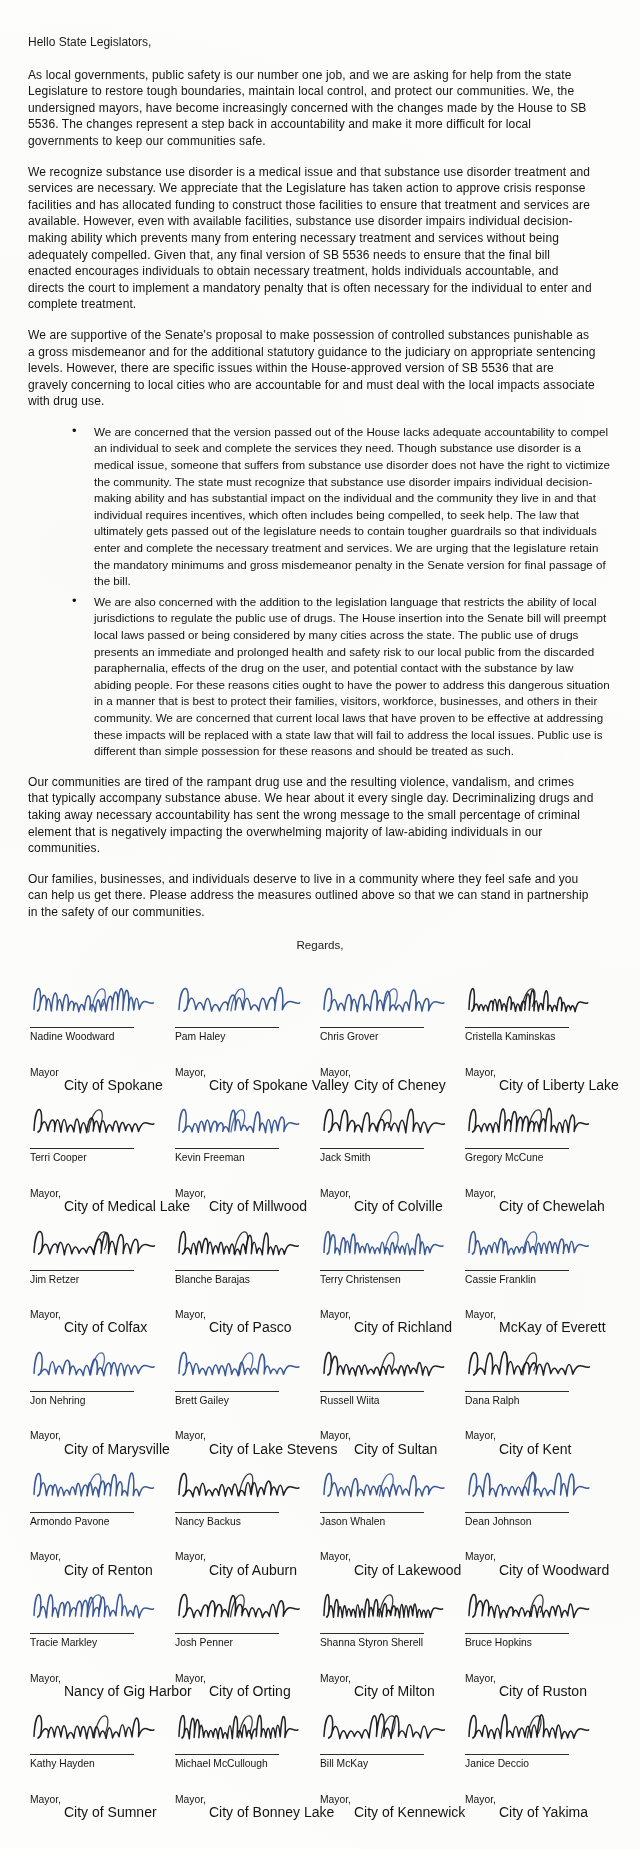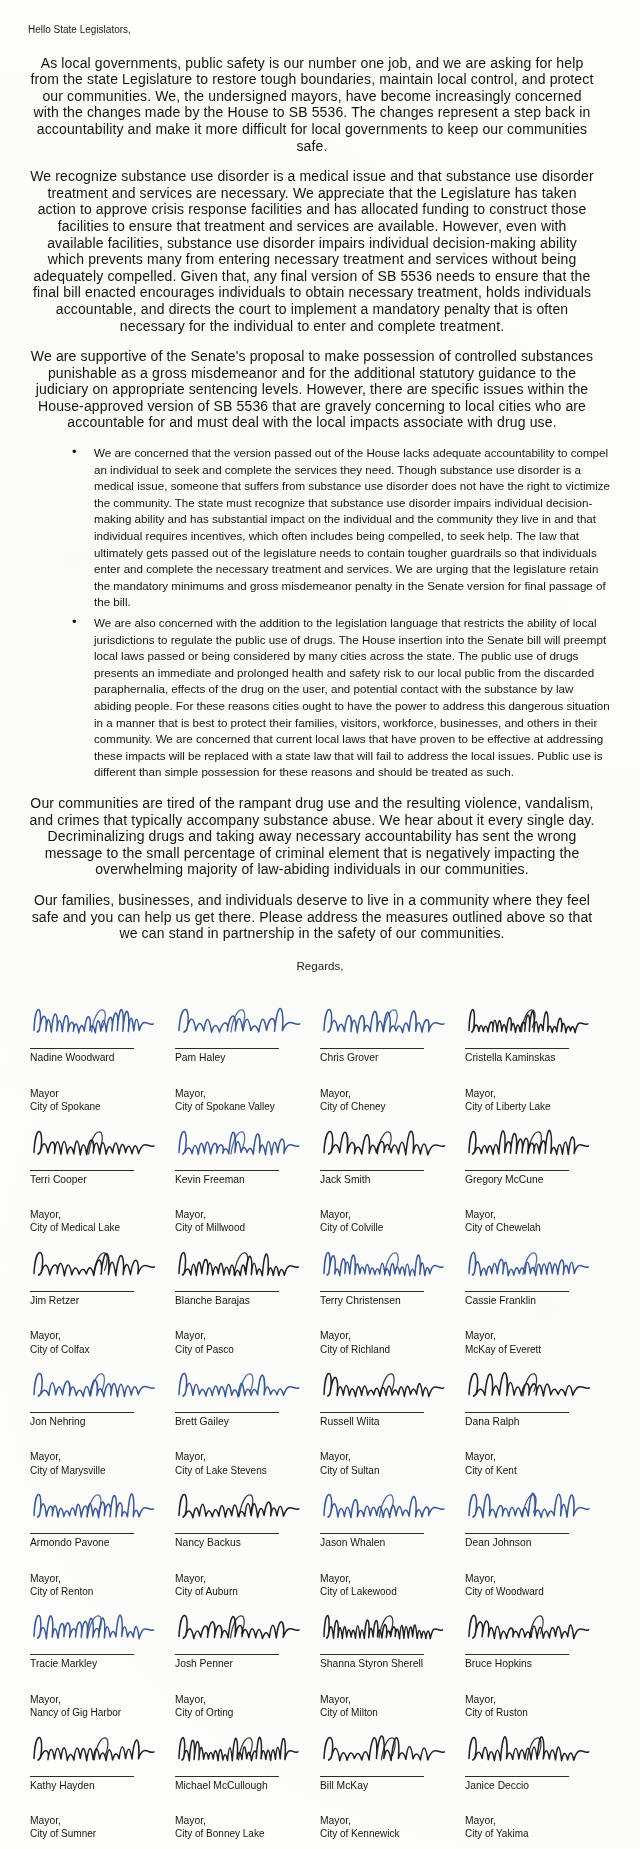--- a/index.html
+++ b/index.html
@@ -23,29 +23,29 @@
     
     background-image:
       radial-gradient(circle at 12% 30%, rgba(0,0,0,0.012) 0%, rgba(0,0,0,0) 45%),
       radial-gradient(circle at 85% 70%, rgba(0,0,0,0.012) 0%, rgba(0,0,0,0) 50%);
   }
 
   .letter-body { padding: 0 2px; }
 
   p.para {
     margin: 0 16px 14px 0;
-    font-size: 14px;
+    font-size: 12px;
     line-height: 16.6px;
-    text-align: center;
+    text-align: left;
     color: #141414;
     letter-spacing: 0.01em;
   }
   p.greeting {
-    margin: 4px 0 16px 0;
-    font-size: 10px;
+    margin: 16px 0 16px 0;
+    font-size: 12px;
     line-height: 16.6px;
   }
   p.regards {
     margin: 16px 0 0 0;
     font-size: 11.6px;
     line-height: 16.6px;
     text-align: center;
   }
 
   ul.concerns {
@@ -111,24 +111,25 @@
     color: #141414;
     white-space: nowrap;
   }
   .sig-title {
     font-size: 10.3px;
     line-height: 13.4px;
     color: #141414;
     margin-top: 22px;
   }
   .sig-city {
-    font-size: 10px;
+    font-size: 14px;
     line-height: 13.4px;
     color: #141414;
     white-space: nowrap;
+    margin-left: 34px;
   }
 </style>
 </head>
 <body>
 
 <div class="page">
 
   <div class="letter-body">
 
     <p class="greeting">Hello State Legislators,</p>

